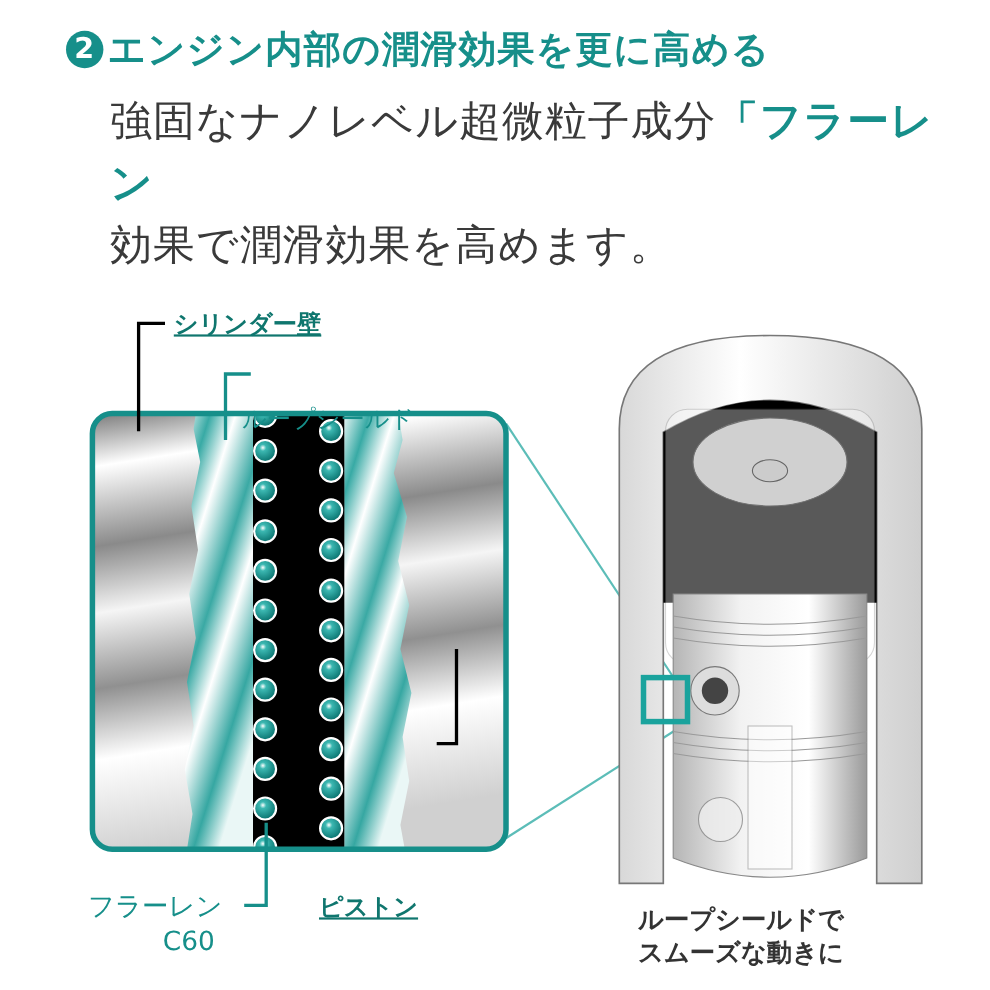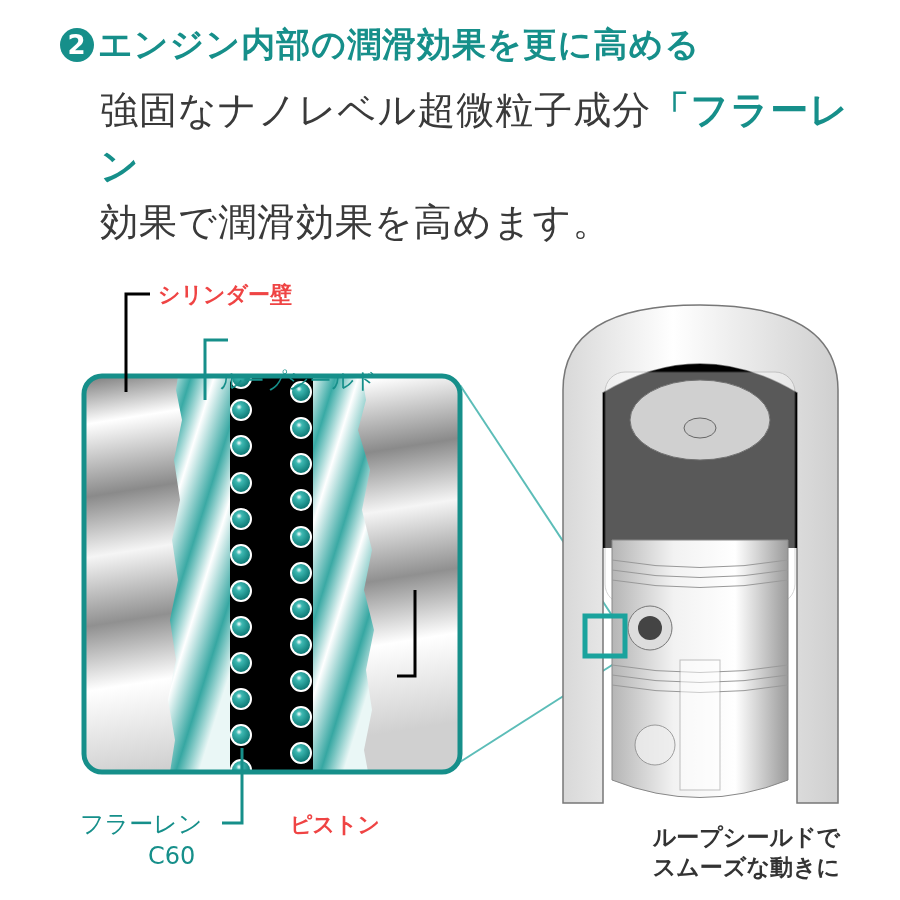--- a/index.html
+++ b/index.html
@@ -7,23 +7,23 @@
          font-family:"DejaVu Sans","Liberation Sans",sans-serif; color:#333; }
   .heading { position:absolute; left:60px; top:22px; display:flex; align-items:center;
              font-weight:bold; font-size:34px; color:#168f8a; letter-spacing:1px; }
   .num-badge { width:34px; height:34px; border-radius:50%; background:#168f8a; color:#fff;
                font-size:26px; font-weight:bold; display:flex; align-items:center; justify-content:center;
                margin-right:4px; }
   .body-text { position:absolute; left:100px; top:82px; width:760px; font-size:38px; line-height:56px;
                color:#3a3a3a; letter-spacing:1px; }
   .body-text .hl { color:#168f8a; font-weight:bold; }
   .label { position:absolute; font-size:22px; font-weight:bold; white-space:nowrap; }
-  .label.black { color:#ef4444; }
+  .label.black { color:#0f766e;text-decoration:underline; }
   .label.teal { color:#168f8a; font-weight:normal; }
-  .callout { position:absolute; font-size:23px; font-weight:bold; color:#333; line-height:30px; text-align:right; }
+  .callout { position:absolute; font-size:23px; font-weight:bold; color:#333; line-height:30px; text-align:left; }
   svg { position:absolute; left:0; top:0; }
 </style>
 </head>
 <body>
 
 <div class="heading">
   <span class="num-badge">2</span>
   <span>エンジン内部の潤滑効果を更に高める</span>
 </div>
 

